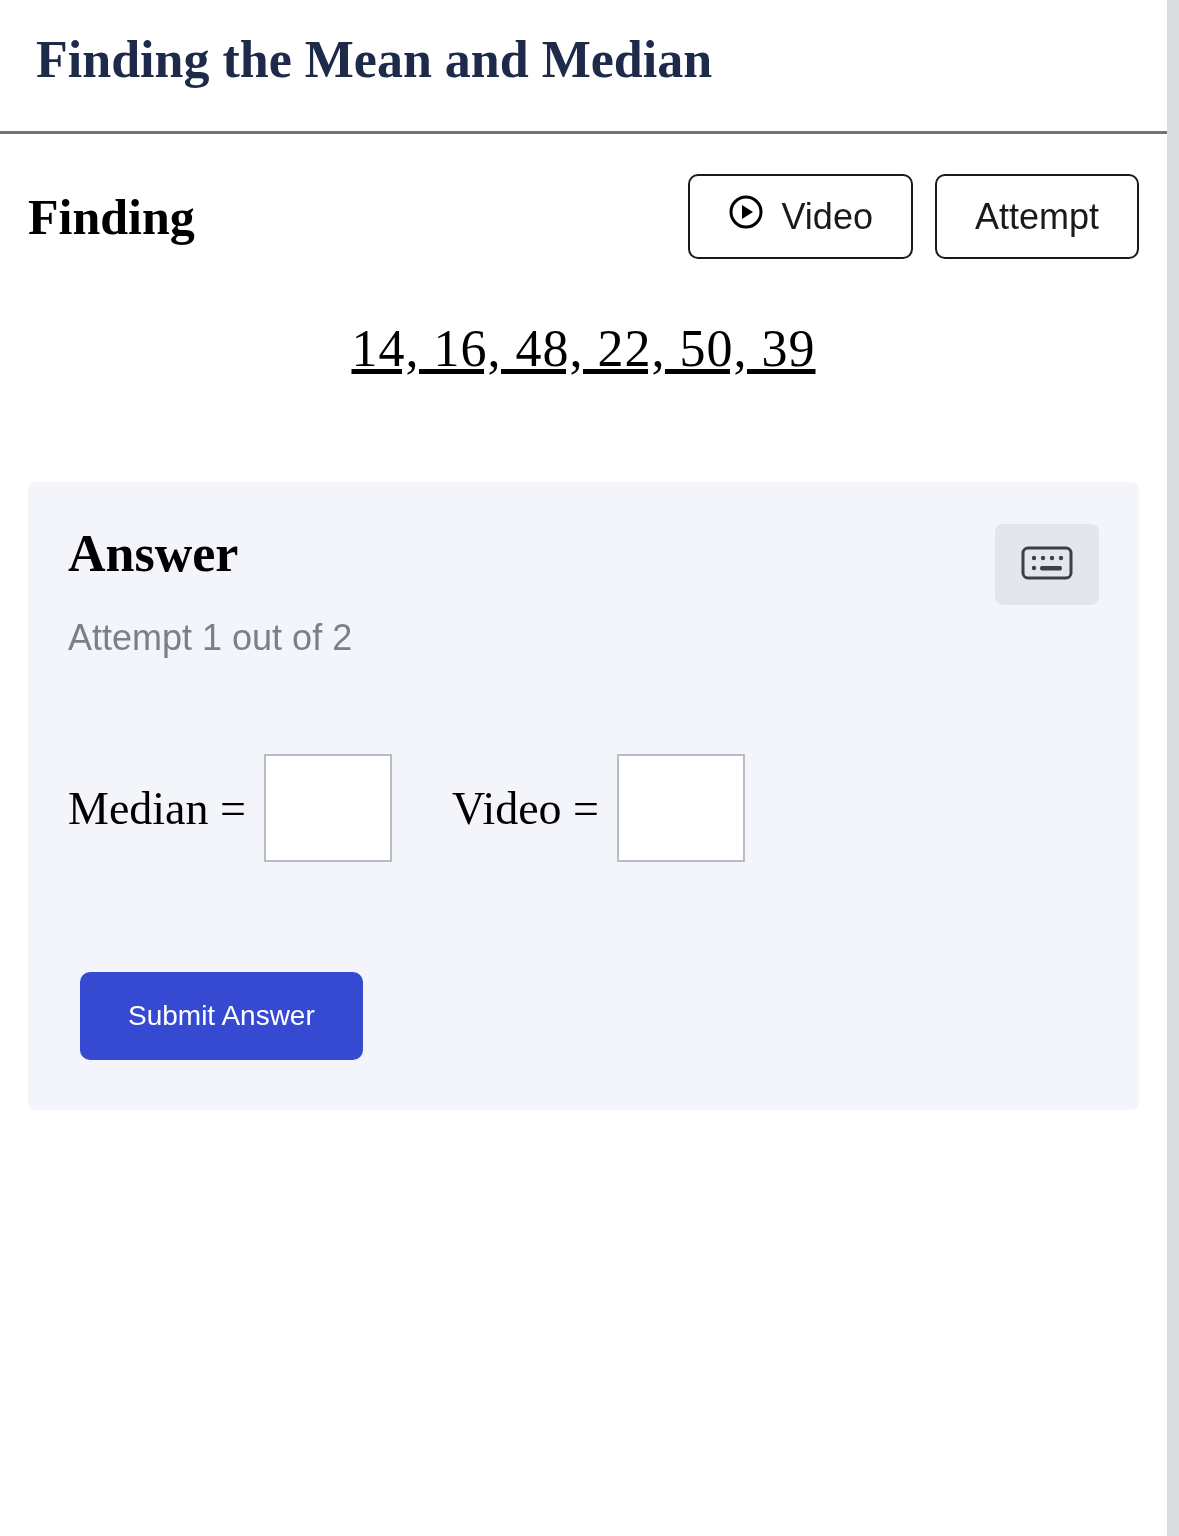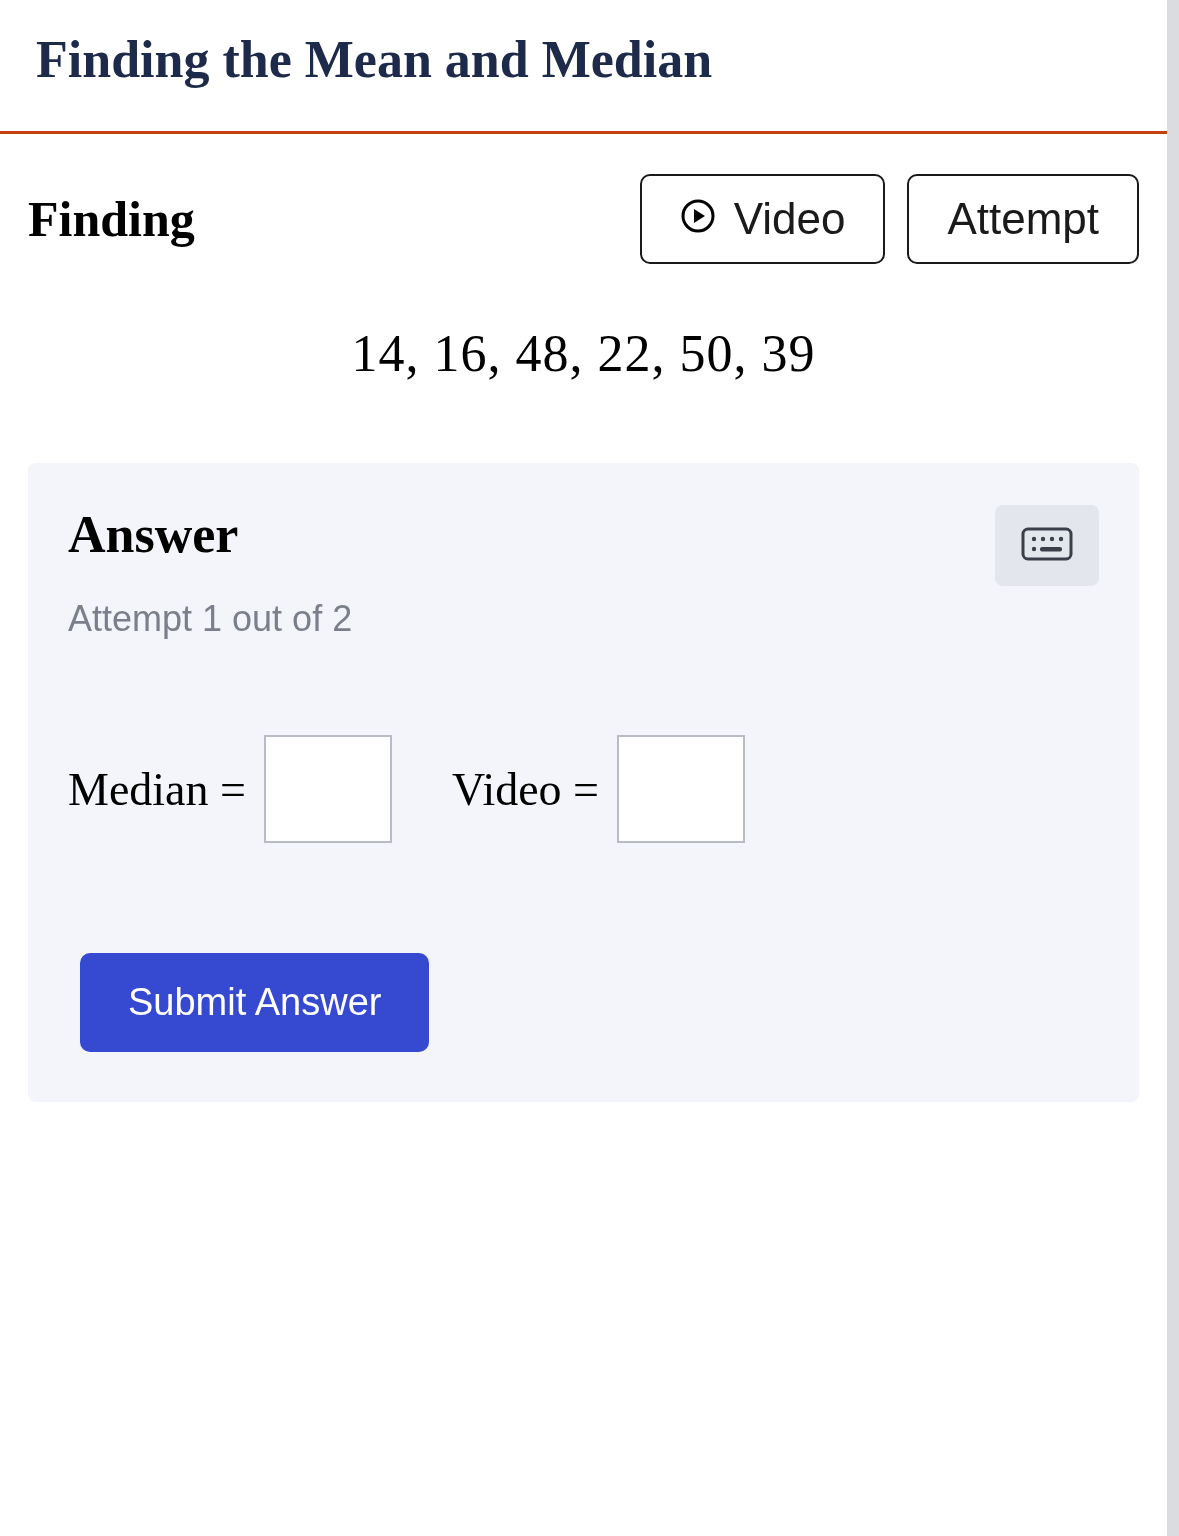--- a/index.html
+++ b/index.html
@@ -17,21 +17,21 @@
     }
     .page-container {
       width: 100%;
       height: 100%;
       border-right: 12px solid #dadce0;
       display: flex;
       flex-direction: column;
     }
     .header {
       padding: 30px 36px 42px 36px;
-      border-bottom: 3px solid #c2410c;
+      border-bottom: 3px solid #737373;
     }
     .page-title {
       font-size: 52px;
       font-weight: 700;
       color: #1e2a4a;
       font-family: Georgia, serif;
     }
     .content {
       padding: 40px 28px 0 28px;
       flex: 1;
@@ -51,21 +51,21 @@
     }
     .button-group {
       display: flex;
       gap: 22px;
     }
     .outline-button {
       border: 2px solid #1a1a1a;
       border-radius: 10px;
       background: #ffffff;
       padding: 18px 38px;
-      font-size: 44px;
+      font-size: 36px;
       font-family: -apple-system, 'Segoe UI', sans-serif;
       color: #1a1a1a;
       cursor: pointer;
       display: flex;
       align-items: center;
       gap: 18px;
     }
     .play-icon-svg {
       width: 36px;
       height: 36px;
@@ -76,21 +76,22 @@
       line-height: 1.45;
       margin-bottom: 95px;
       font-family: Georgia, serif;
     }
     .data-set {
       font-size: 52px;
       text-align: center;
       font-family: 'Times New Roman', serif;
       color: #000000;
       letter-spacing: 1px;
-      margin-bottom: 80px;
+      margin-bottom: 104px;
+      text-decoration: underline;
     }
     .answer-panel {
       background: #f3f5fa;
       border-radius: 8px;
       padding: 42px 40px 50px 40px;
     }
     .answer-header-row {
       display: flex;
       justify-content: space-between;
       align-items: flex-start;
@@ -146,21 +147,21 @@
       font-size: 40px;
       text-align: center;
       font-family: Georgia, serif;
     }
     .submit-button {
       background: #3549d1;
       color: #ffffff;
       border: none;
       border-radius: 10px;
       padding: 28px 48px;
-      font-size: 38px;
+      font-size: 28px;
       font-family: -apple-system, 'Segoe UI', sans-serif;
       cursor: pointer;
       margin-left: 12px;
     }
   </style>
 </head>
 <body>
 
 <div class="page-container">
   <div class="header">

